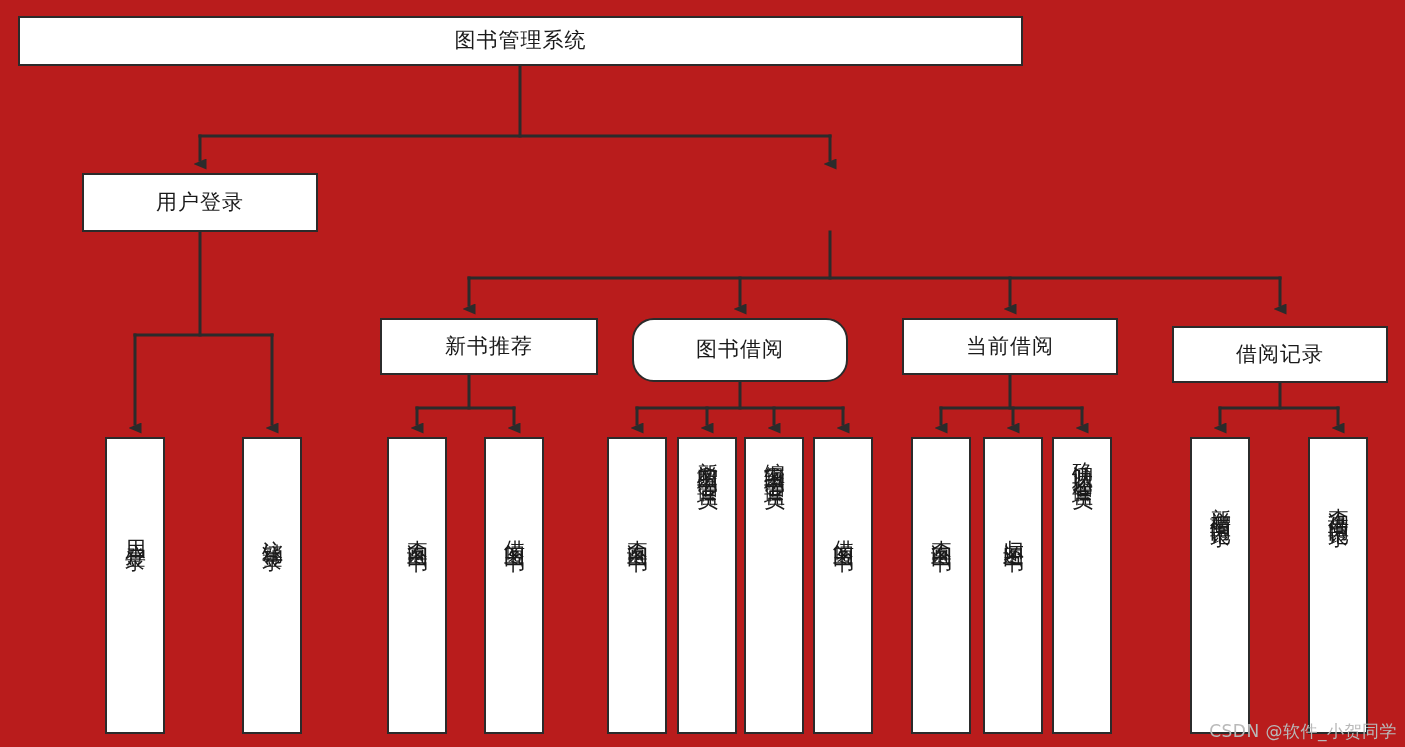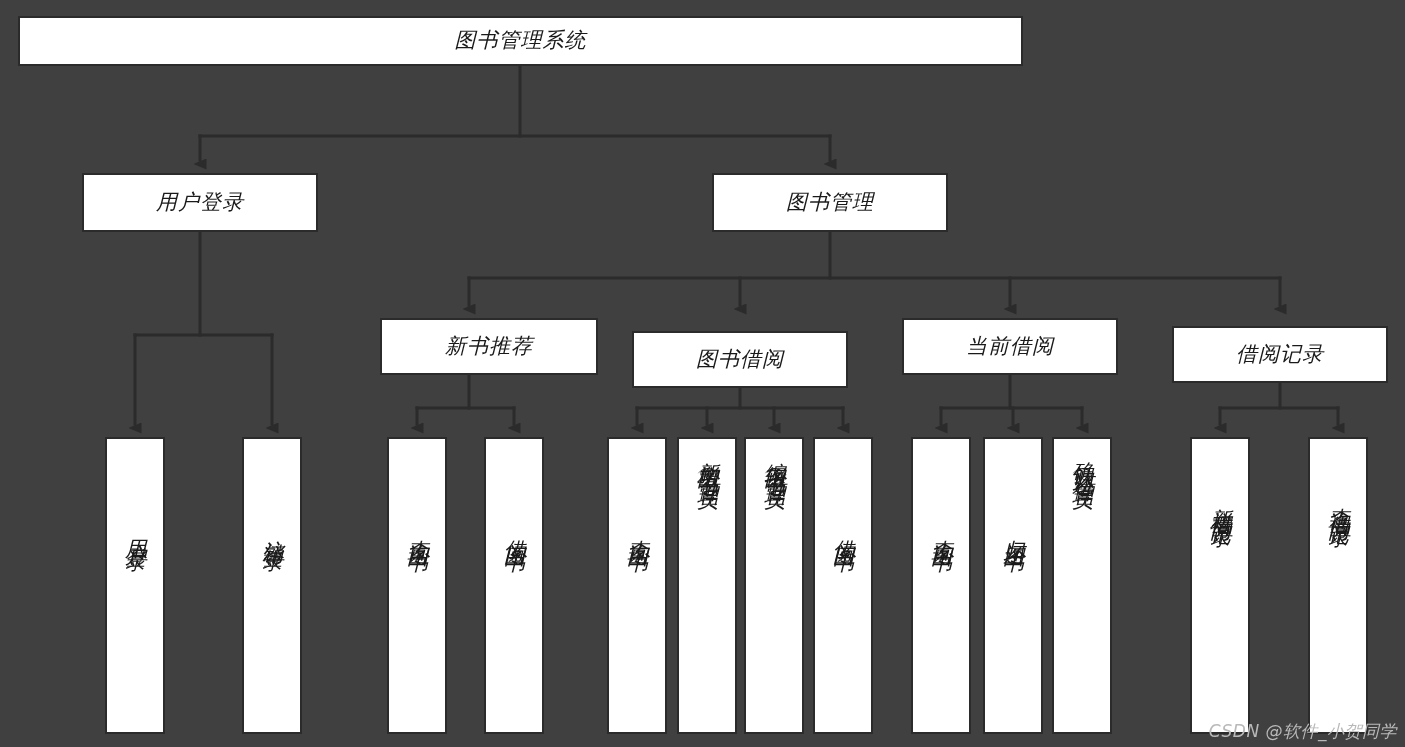--- a/index.html
+++ b/index.html
@@ -10,22 +10,21 @@
   body {
     width: 1405px;
     height: 747px;
     font-family: "DejaVu Sans", "Liberation Sans", sans-serif;
     overflow: hidden;
   }
   #diagram-root {
     position: relative;
     width: 1405px;
     height: 747px;
-    background: #404040;
-    font-style: italic;
+    background: #b91c1c;
   }
   svg.wires {
     position: absolute;
     left: 0;
     top: 0;
     width: 1405px;
     height: 747px;
     pointer-events: none;
   }
   .node {
@@ -129,28 +128,25 @@
     </g>
   </svg>
 
   <div class="node node-h" style="left:18px; top:16px; width:1005px; height:50px;">
     <span class="label">图书管理系统</span>
   </div>
 
   <div class="node node-h" style="left:82px; top:173px; width:236px; height:59px;">
     <span class="label">用户登录</span>
   </div>
-  <div class="node node-h" style="left:712px; top:173px; width:236px; height:59px;">
-    <span class="label">图书管理</span>
-  </div>
 
   <div class="node node-h" style="left:360px; top:318px; width:218px; height:57px;margin-left:20px;">
     <span class="label">新书推荐</span>
   </div>
-  <div class="node node-h" style="left:632px; top:331px; width:216px; height:57px;">
+  <div class="node node-h" style="left:632px; top:318px; width:216px; height:64px;border-radius:22px;">
     <span class="label">图书借阅</span>
   </div>
   <div class="node node-h" style="left:902px; top:318px; width:216px; height:57px;align-items:center;">
     <span class="label">当前借阅</span>
   </div>
   <div class="node node-h" style="left:1172px; top:318px; width:216px; height:57px;margin-top:8px;">
     <span class="label">借阅记录</span>
   </div>
 
   <div class="node node-v mid" style="left:105px; top:437px; width:60px; height:297px;">

